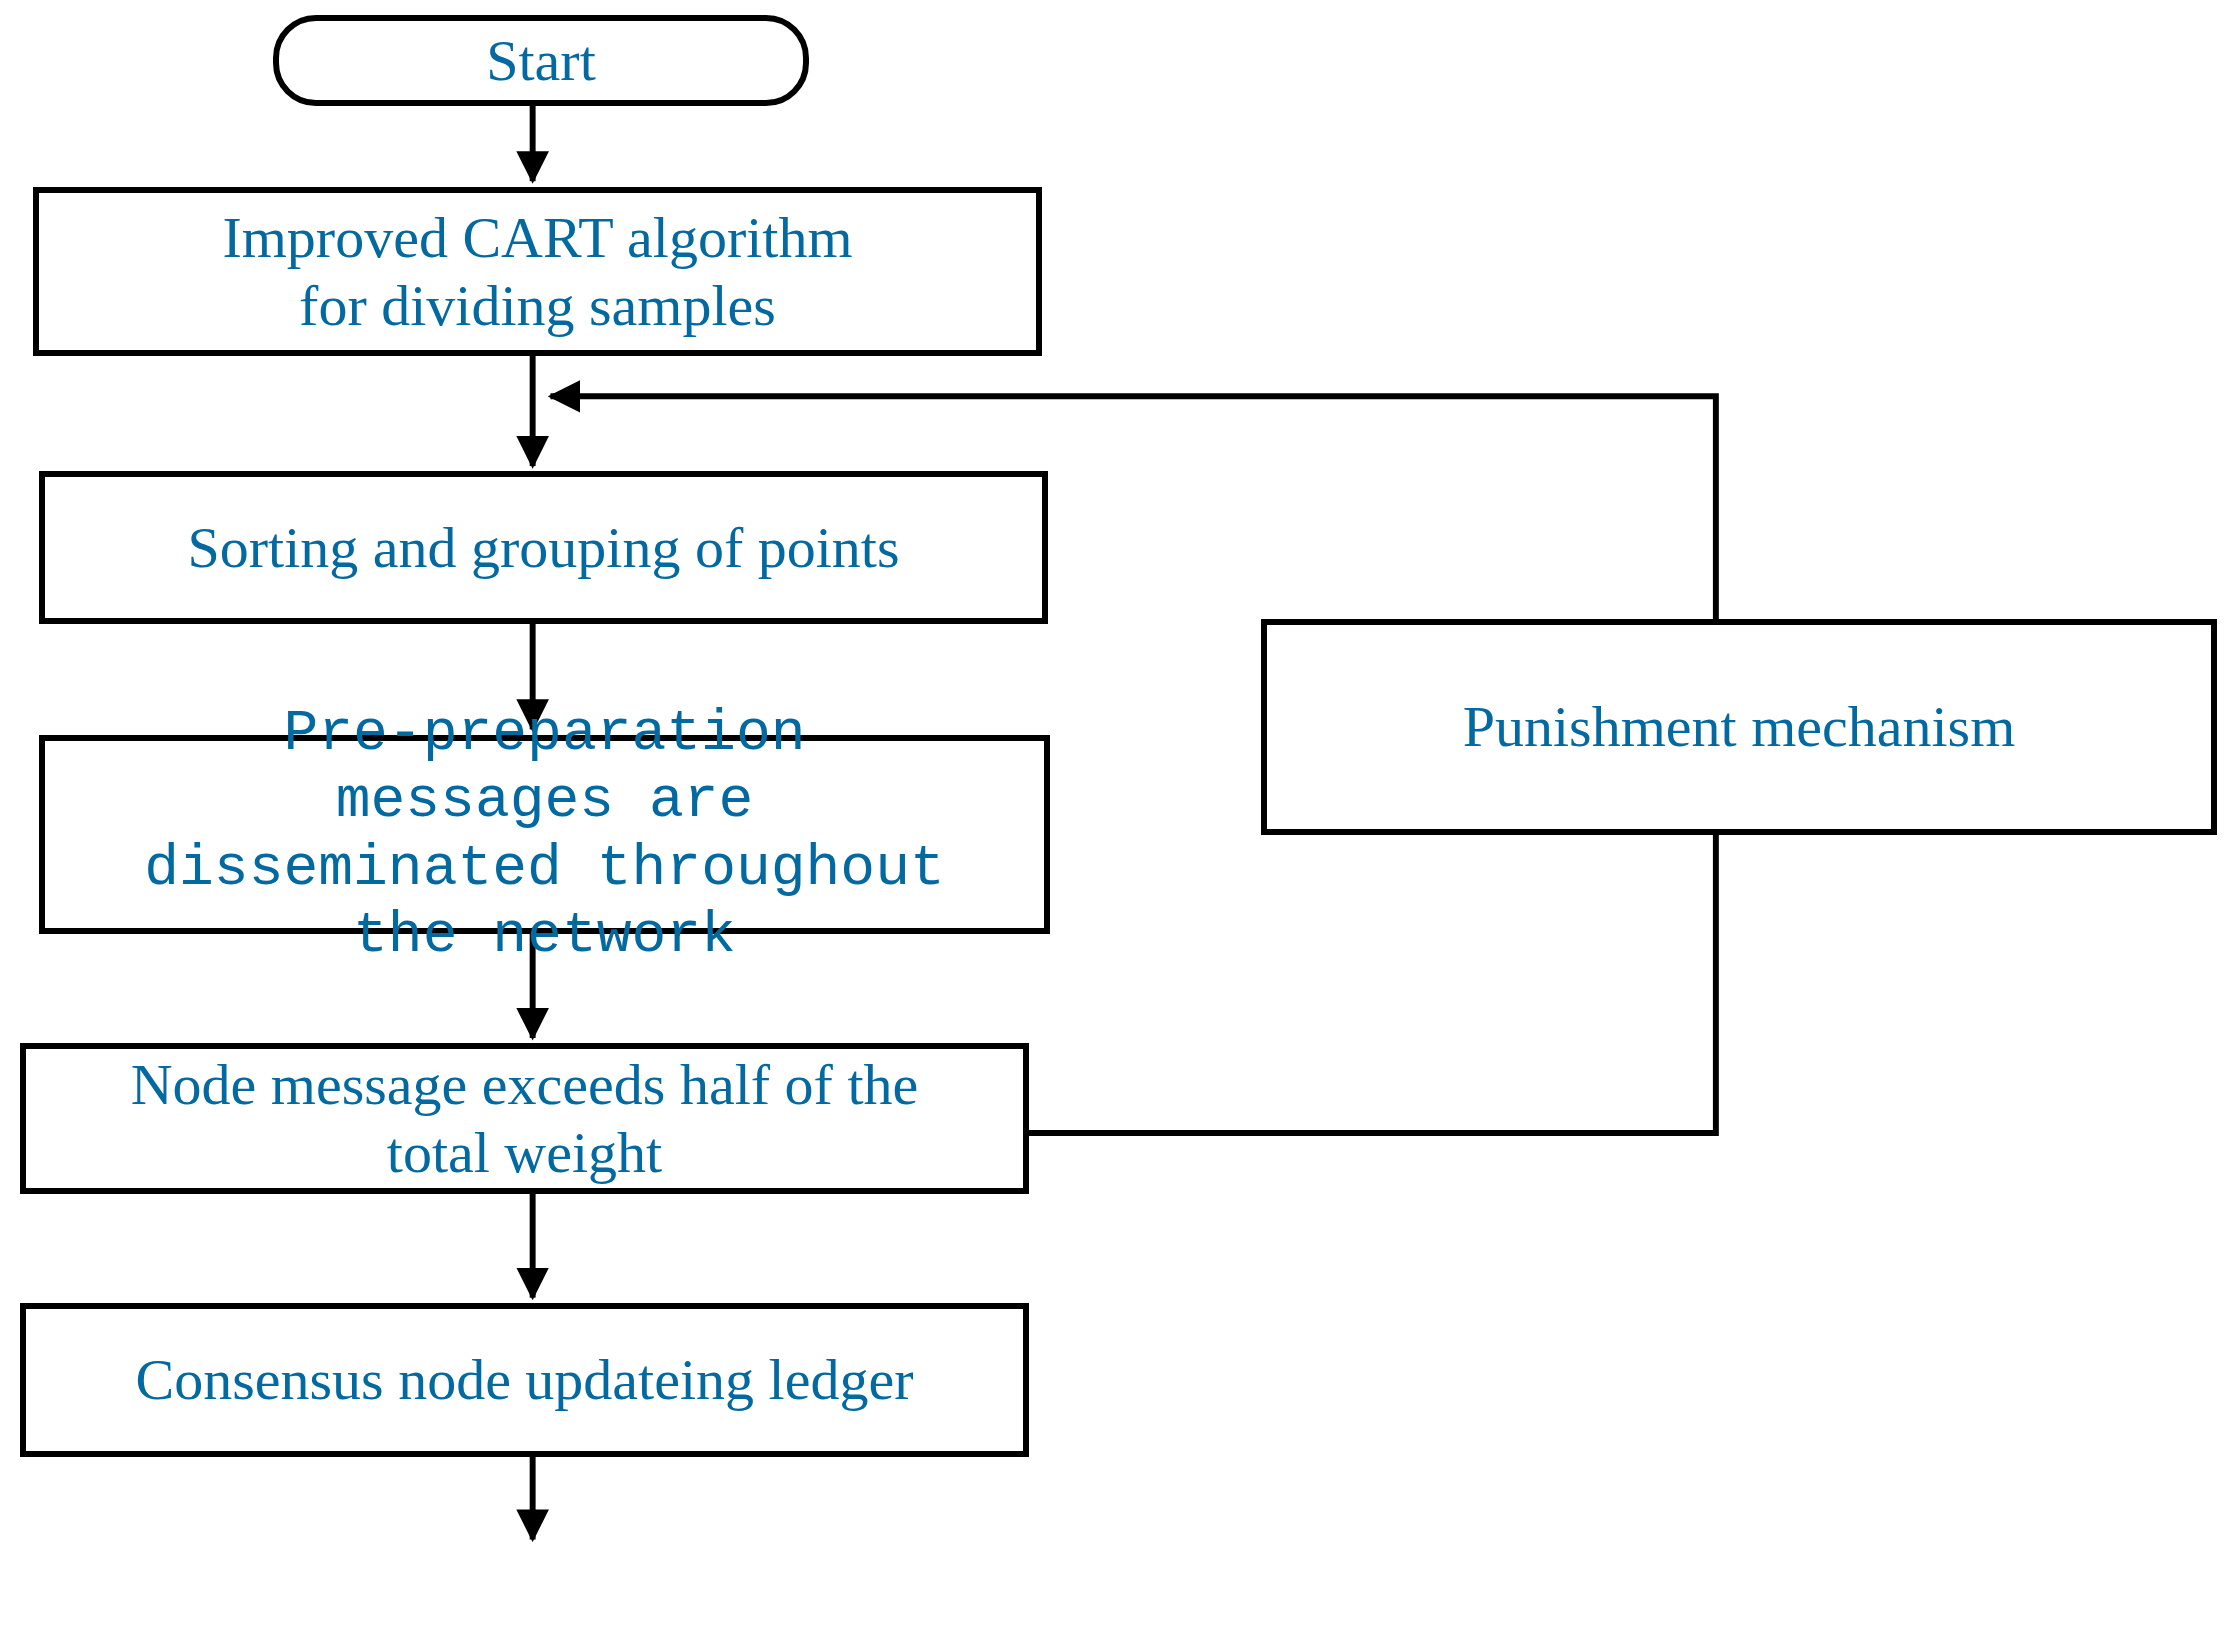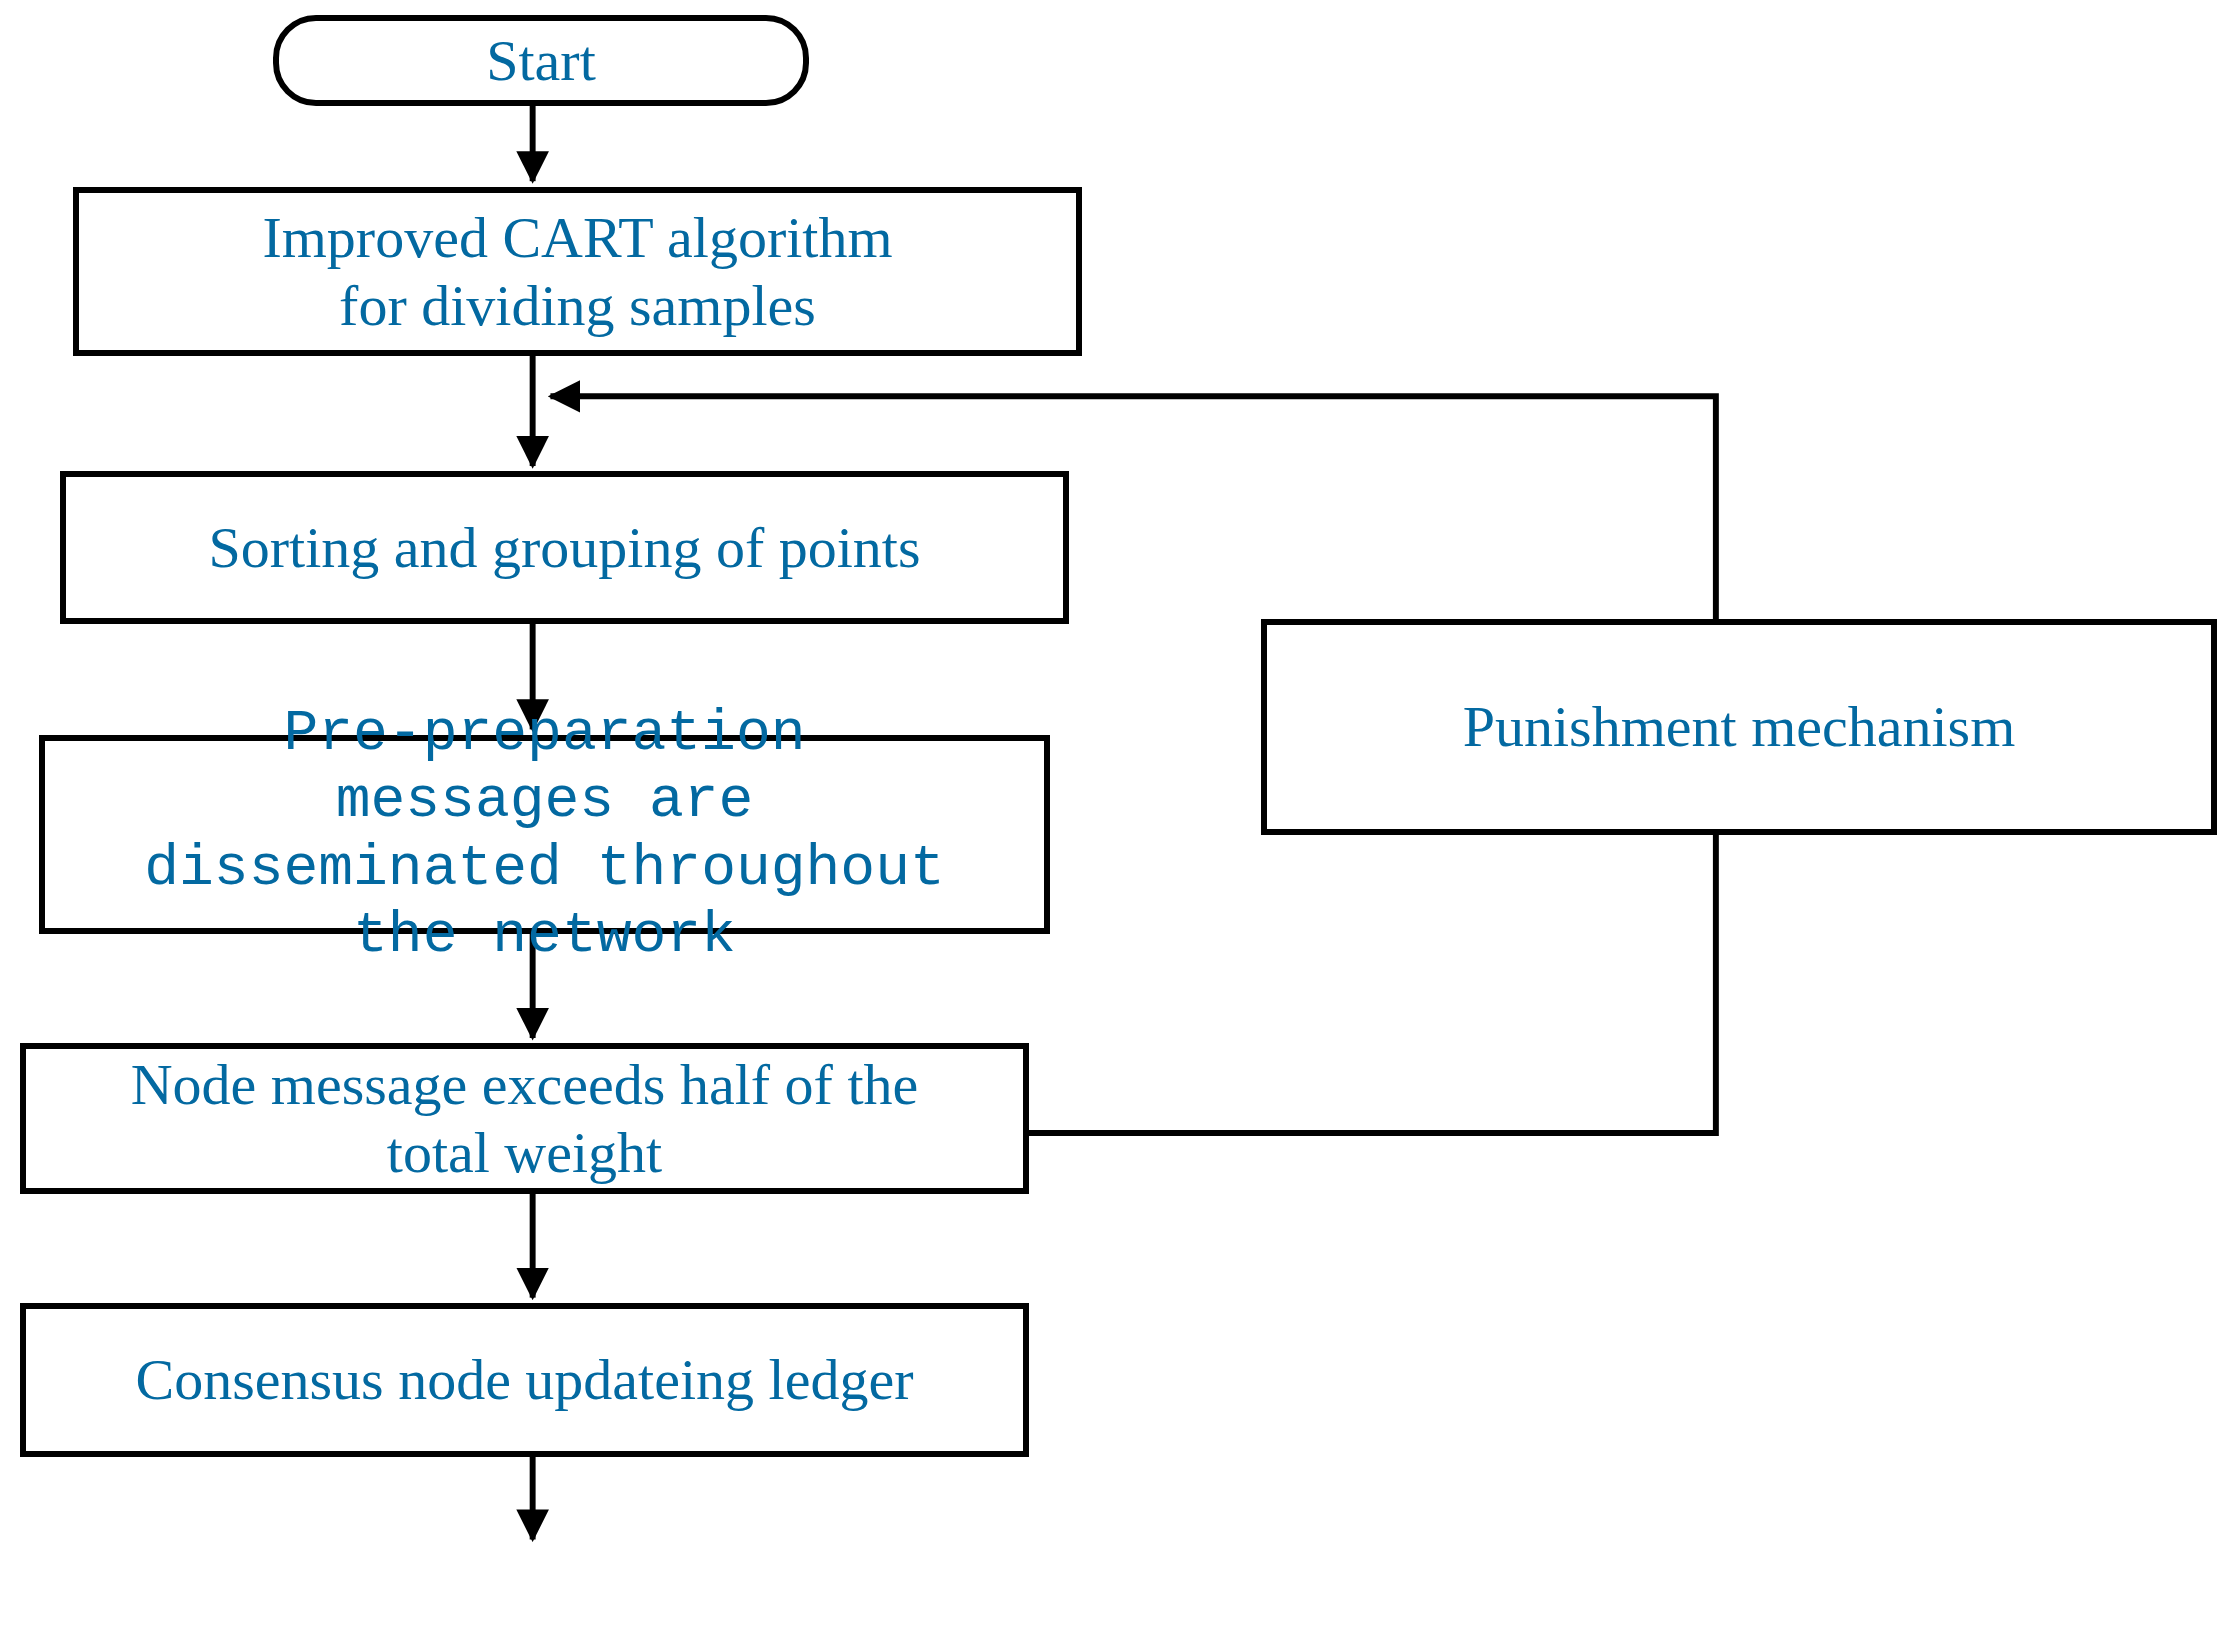--- a/index.html
+++ b/index.html
@@ -39,22 +39,22 @@
     font-size: 58px;
     line-height: 1.16;
   }
   .node span {
     display: block;
   }
   .terminator {
     border-radius: 47px;
   }
   #n-start       { left: 273px;  top: 15px;   width: 536px;  height: 91px; border-radius: 43px; }
-  #n-cart        { left: 33px;   top: 187px;  width: 1009px; height: 169px; margin-left: 40px; }
-  #n-sorting     { left: 39px;   top: 471px;  width: 1009px; height: 153px; margin-left: 21px; }
+  #n-cart        { left: 33px;   top: 187px;  width: 1009px; height: 169px; }
+  #n-sorting     { left: 39px;   top: 471px;  width: 1009px; height: 153px; }
   #n-preprep     { left: 39px;   top: 735px;  width: 1011px; height: 199px; }
   #n-nodeweight  { left: 20px;   top: 1043px; width: 1009px; height: 151px; }
   #n-consensus   { left: 20px;   top: 1303px; width: 1009px; height: 154px; }
   #n-punishment  { left: 1261px; top: 619px;  width: 956px; height: 216px; }
   #n-end         { left: 257px;  top: 1545px; width: 534px;  height: 82px; border-radius: 40px; }
 
   #n-cart span       { max-width: 697px; }
   #n-preprep span    { max-width: 824px; font-family: Liberation Mono, monospace; }
   #n-nodeweight span { max-width: 809px; }
 </style>

